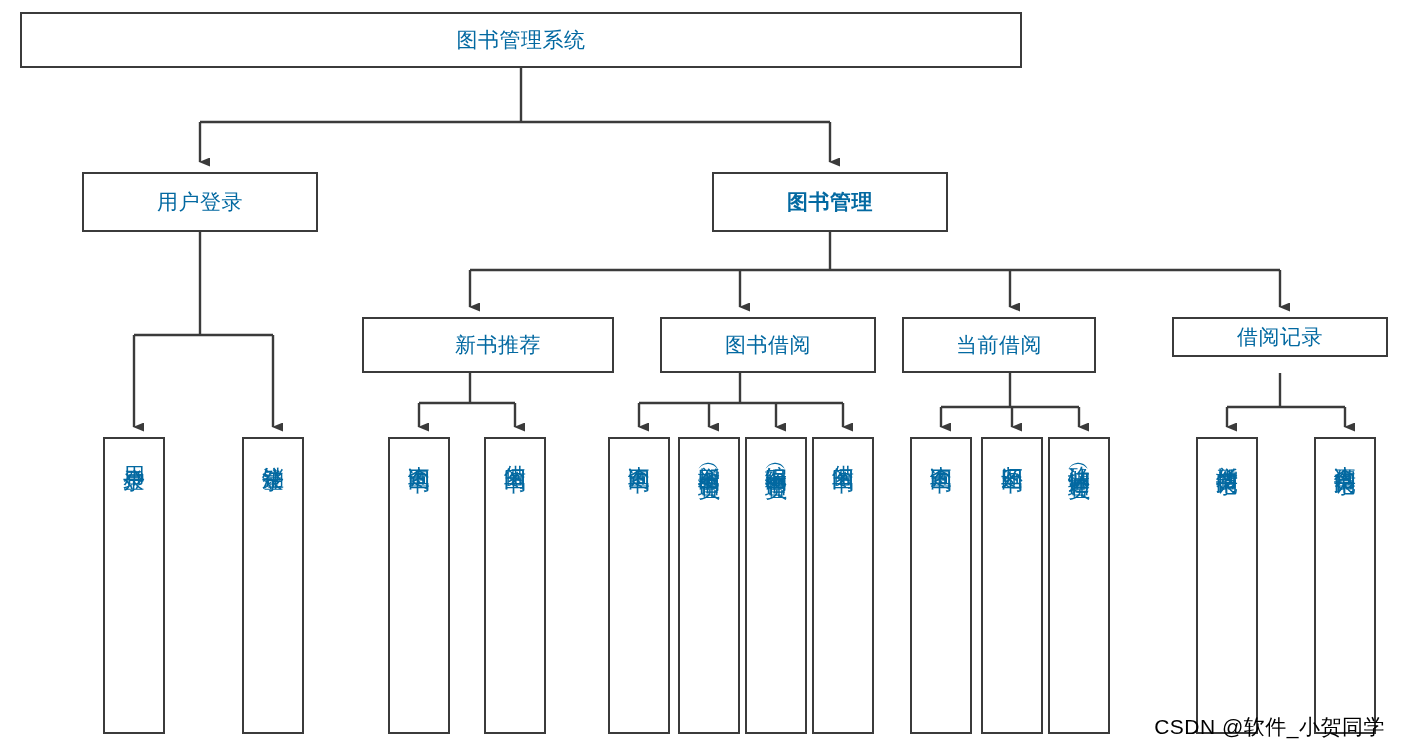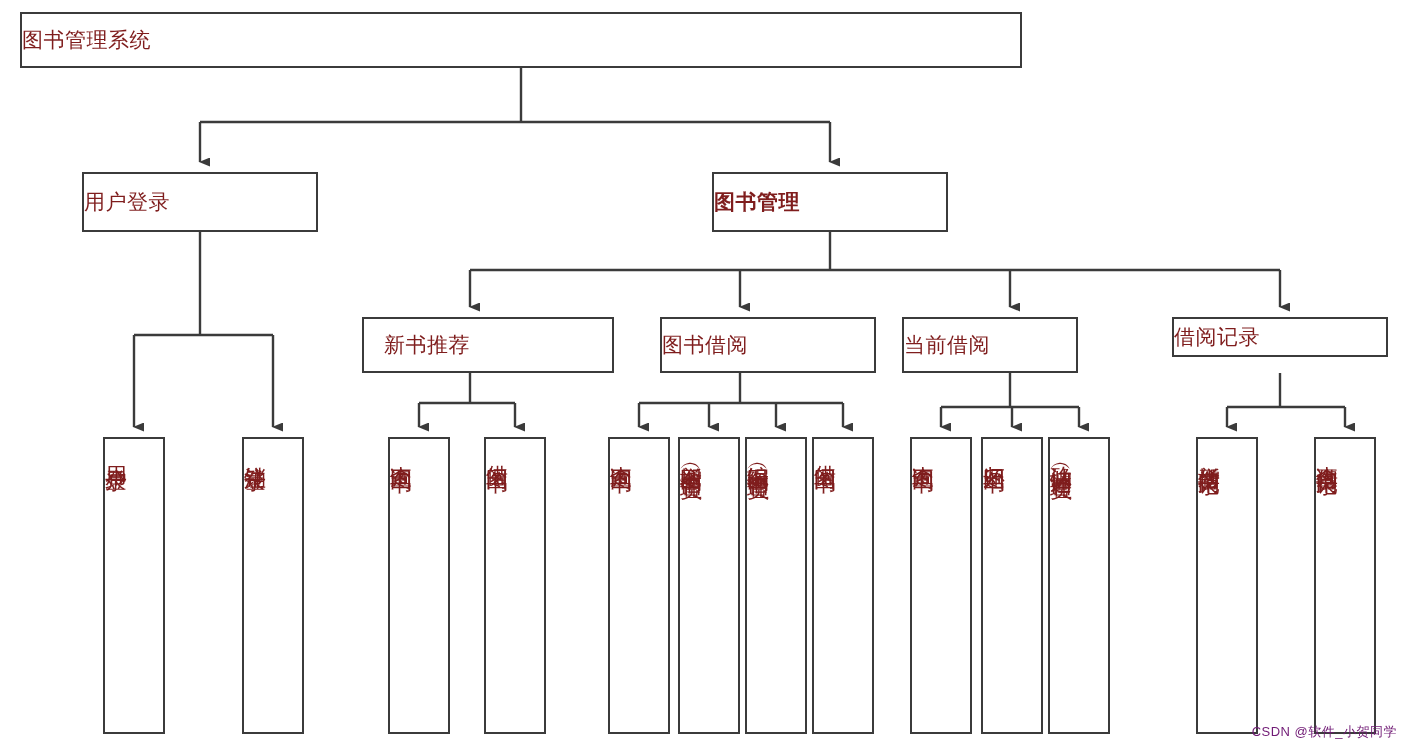--- a/index.html
+++ b/index.html
@@ -26,22 +26,22 @@
     width: 1405px;
     height: 747px;
   }
   .node {
     position: absolute;
     box-sizing: border-box;
     border: 2px solid #3b3b3b;
     background: #ffffff;
     display: flex;
     align-items: center;
-    justify-content: flex-start;
-    color: #7f1d1d;
+    justify-content: center;
+    color: #0369a1;
   }
   .node .label {
     display: block;
     text-align: center;
     line-height: 1.18;
     letter-spacing: 0.5px;
   }
   .node.horizontal .label {
     writing-mode: horizontal-tb;
     font-size: 21px;
@@ -53,24 +53,24 @@
   .node.vertical .label {
     writing-mode: vertical-rl;
     text-orientation: upright;
     font-size: 22px;
     letter-spacing: 2px;
     line-height: 1;
     white-space: nowrap;
   }
   .watermark {
     position: absolute;
-    right: 8px;
+    right: 20px;
     bottom: 6px;
-    font-size: 13px;
-    color: #701a75;
+    font-size: 21px;
+    color: #000000;
     letter-spacing: 0.5px;
     white-space: nowrap;
     pointer-events: none;
   }
 </style>
 </head>
 <body>
 
 <div id="diagram-root">
 
@@ -126,21 +126,21 @@
       </div>
       <div class="node horizontal" style="left: 712px; top: 172px; width: 236px; height: 60px; font-weight: bold;">
         <span class="label">图书管理</span>
       </div>
       <div class="node horizontal" style="left: 362px; top: 317px; width: 252px; height: 56px; padding-left: 20px;">
         <span class="label">新书推荐</span>
       </div>
       <div class="node horizontal" style="left: 660px; top: 317px; width: 216px; height: 56px;">
         <span class="label">图书借阅</span>
       </div>
-      <div class="node horizontal" style="left: 902px; top: 317px; width: 176px; height: 56px;">
+      <div class="node horizontal" style="left: 902px; top: 317px; width: 194px; height: 56px;">
         <span class="label">当前借阅</span>
       </div>
       <div class="node horizontal" style="left: 1172px; top: 317px; width: 216px; height: 40px;">
         <span class="label">借阅记录</span>
       </div>
       <div class="node vertical" style="left: 103px; top: 437px; width: 62px; height: 297px;">
         <span class="label">用户登录</span>
       </div>
       <div class="node vertical" style="left: 242px; top: 437px; width: 62px; height: 297px;">
         <span class="label">注销登录</span>

